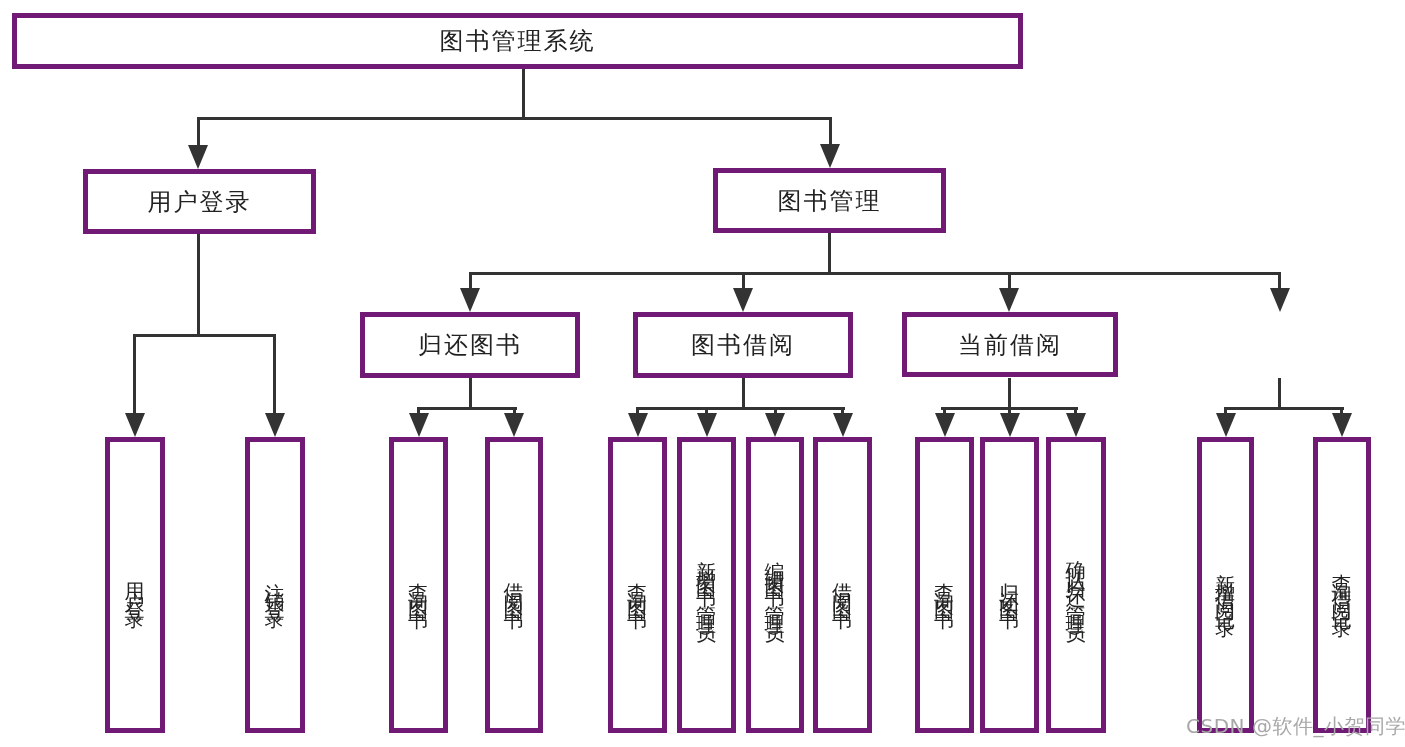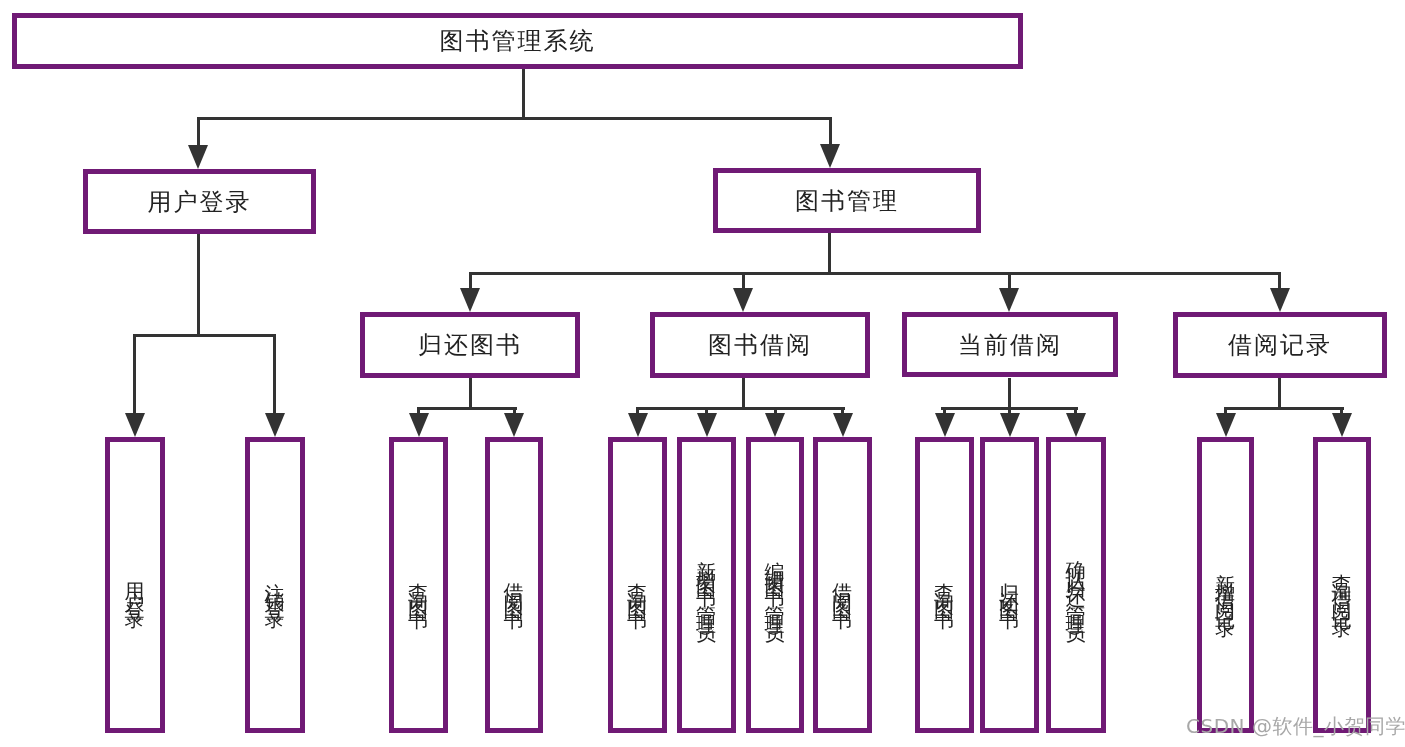--- a/index.html
+++ b/index.html
@@ -40,44 +40,43 @@
   <div class="box hbox" style="left:12px;top:13px;width:1011px;height:56px;">图书管理系统</div>
 
   <div class="ln v" style="left:522px;top:69px;height:50px;"></div>
   <div class="ln h" style="left:197px;top:117px;width:635px;"></div>
   <div class="ln v" style="left:197px;top:117px;height:30px;"></div>
   <div class="ah" style="left:188px;top:145px;"></div>
   <div class="ln v" style="left:829px;top:117px;height:30px;"></div>
   <div class="ah" style="left:820px;top:144px;"></div>
 
   <div class="box hbox" style="left:83px;top:169px;width:233px;height:65px;">用户登录</div>
-  <div class="box hbox" style="left:713px;top:168px;width:268px;height:65px;">图书管理</div>
+  <div class="box hbox" style="left:713px;top:168px;width:233px;height:65px;">图书管理</div>
 
   <div class="ln v" style="left:197px;top:234px;height:102px;"></div>
   <div class="ln h" style="left:133px;top:334px;width:143px;"></div>
   <div class="ln v" style="left:133px;top:334px;height:84px;"></div>
   <div class="ah" style="left:125px;top:413px;"></div>
   <div class="ln v" style="left:273px;top:334px;height:84px;"></div>
   <div class="ah" style="left:265px;top:413px;"></div>
 
   <div class="ln v" style="left:828px;top:233px;height:41px;"></div>
   <div class="ln h" style="left:469px;top:272px;width:812px;"></div>
   <div class="ln v" style="left:469px;top:272px;height:20px;"></div>
   <div class="ah" style="left:460px;top:288px;"></div>
   <div class="ln v" style="left:742px;top:272px;height:20px;"></div>
   <div class="ah" style="left:733px;top:288px;"></div>
   <div class="ln v" style="left:1008px;top:272px;height:20px;"></div>
   <div class="ah" style="left:999px;top:288px;"></div>
   <div class="ln v" style="left:1278px;top:272px;height:20px;"></div>
   <div class="ah" style="left:1270px;top:288px;"></div>
 
   <div class="box hbox" style="left:360px;top:312px;width:220px;height:66px;">归还图书</div>
-  <div class="box hbox" style="left:650px;top:312px;width:220px;height:66px;">图书借阅</div>
+  <div class="box hbox" style="left:633px;top:312px;width:220px;height:66px;">图书借阅</div>
   <div class="box hbox" style="left:902px;top:312px;width:216px;height:65px;font-family:Liberation Mono, monospace;">当前借阅</div>
-  <div class="box hbox" style="left:1173px;top:312px;width:214px;height:66px;">借阅记录</div>
 
   <div class="ln v" style="left:469px;top:378px;height:32px;"></div>
   <div class="ln h" style="left:417px;top:407px;width:100px;"></div>
   <div class="ln v" style="left:417px;top:407px;height:10px;"></div>
   <div class="ah" style="left:409px;top:413px;"></div>
   <div class="ln v" style="left:513px;top:407px;height:10px;"></div>
   <div class="ah" style="left:504px;top:413px;"></div>
 
   <div class="ln v" style="left:742px;top:378px;height:32px;"></div>
   <div class="ln h" style="left:636px;top:407px;width:209px;"></div>

